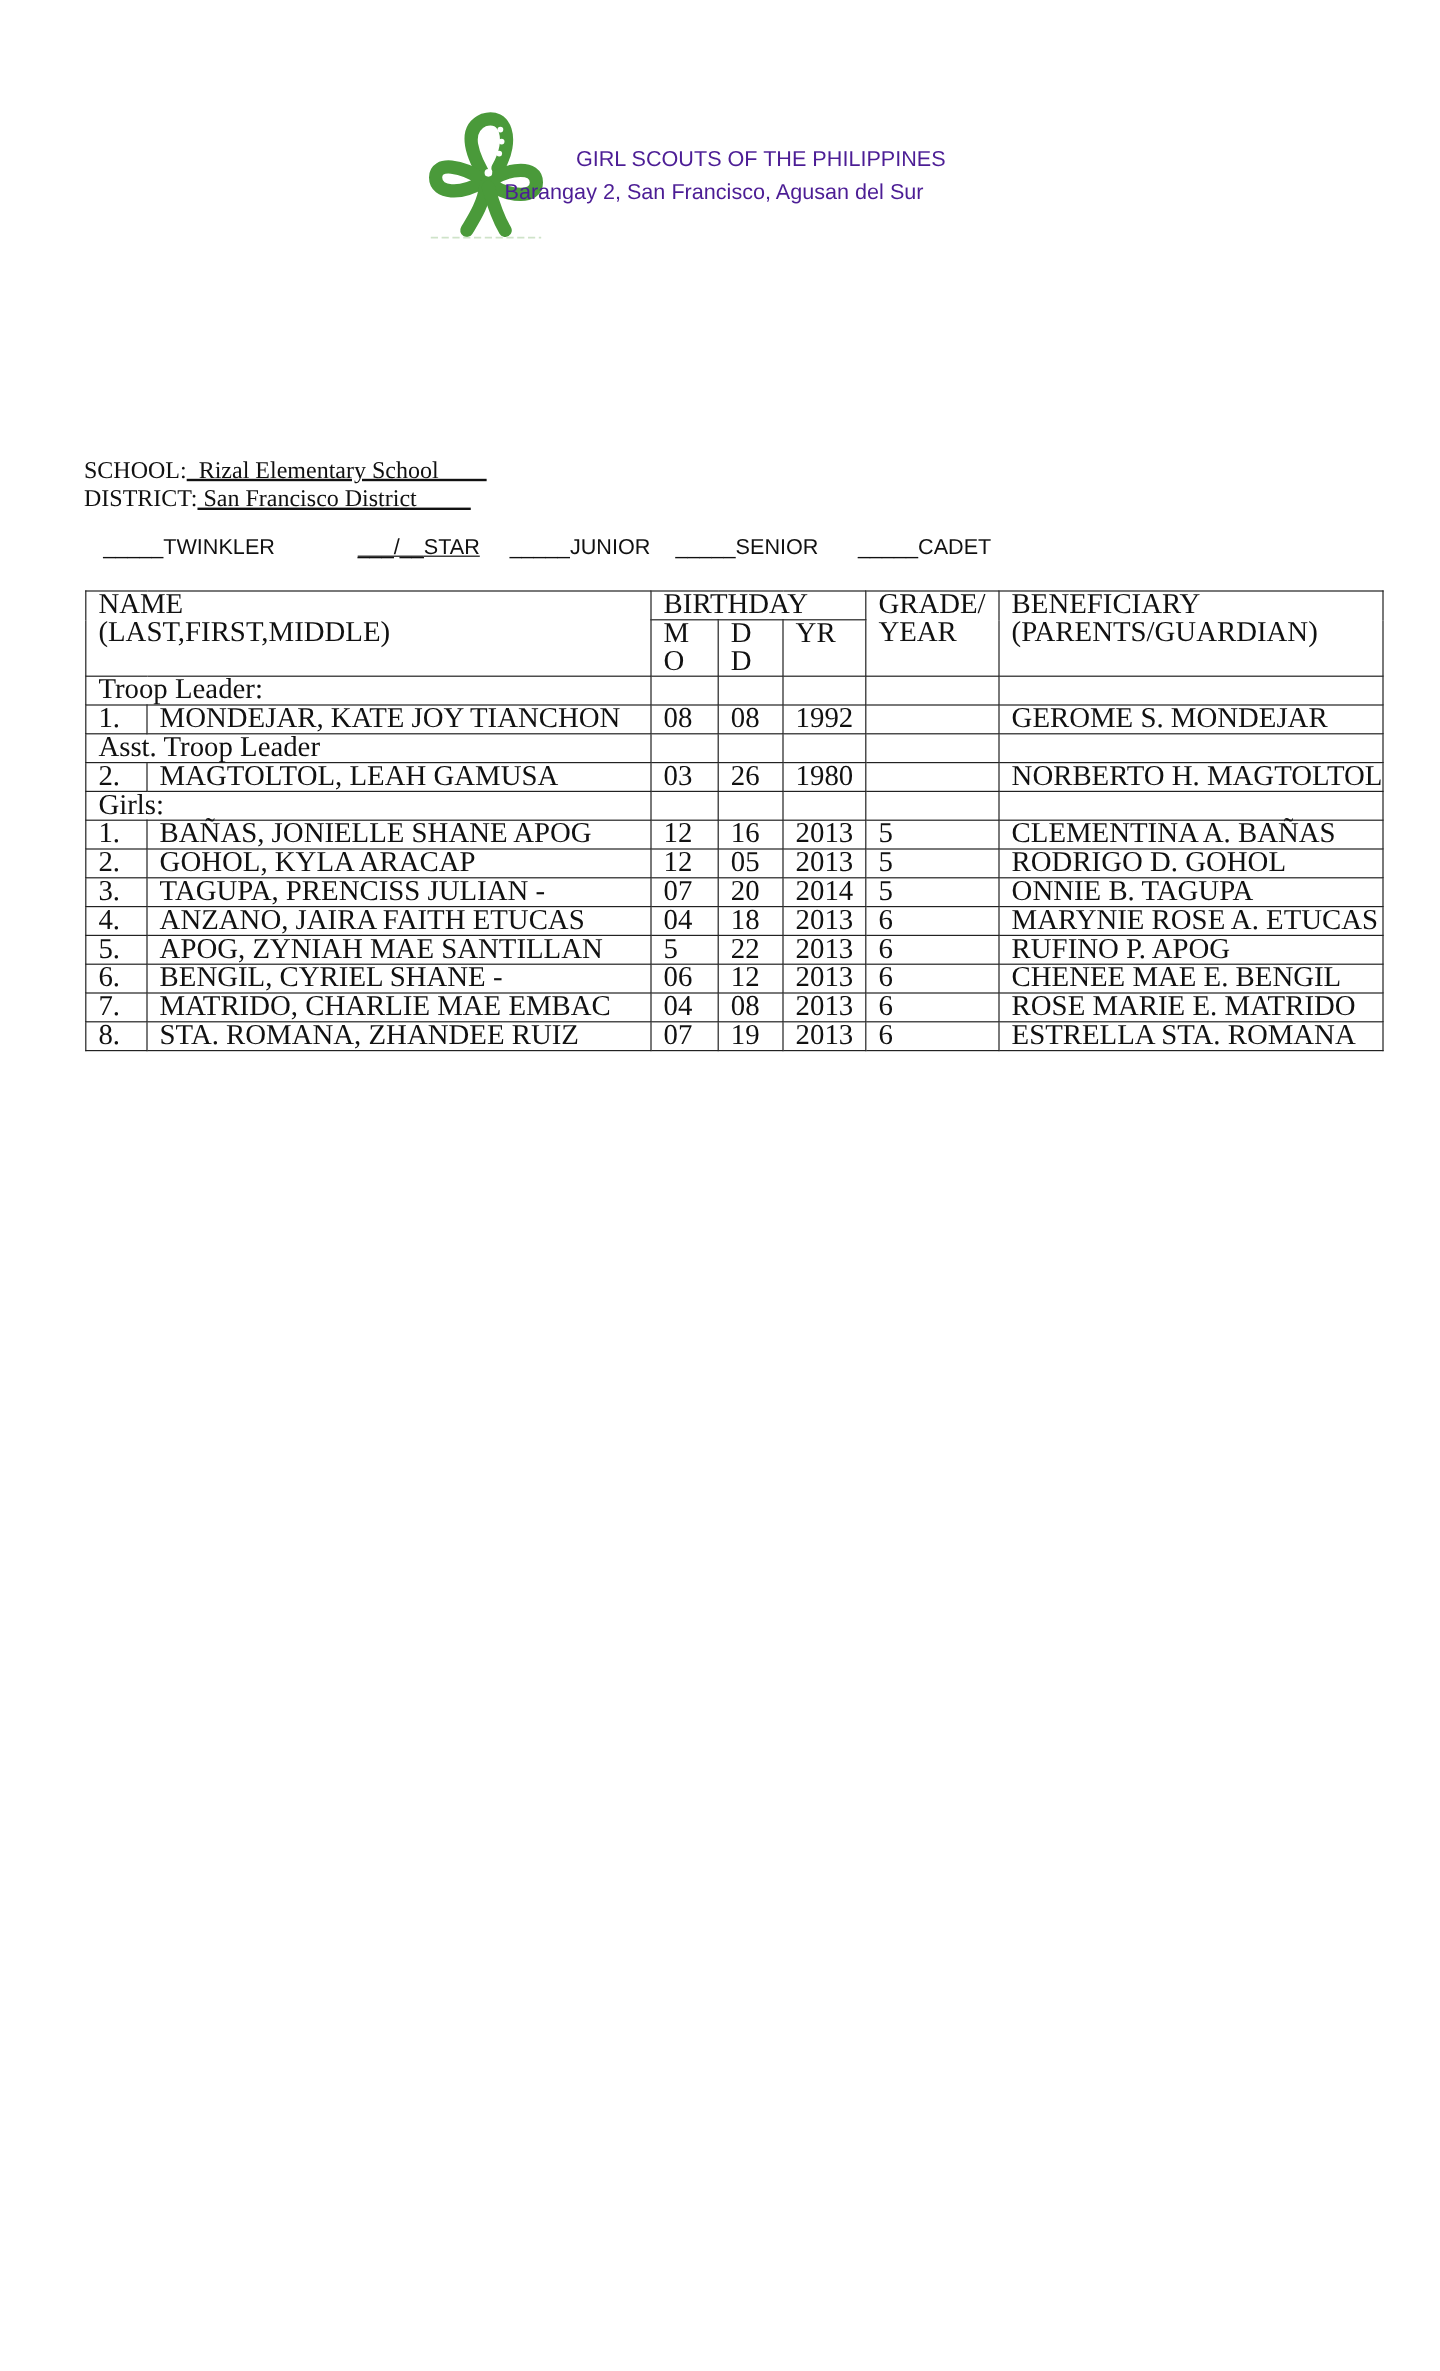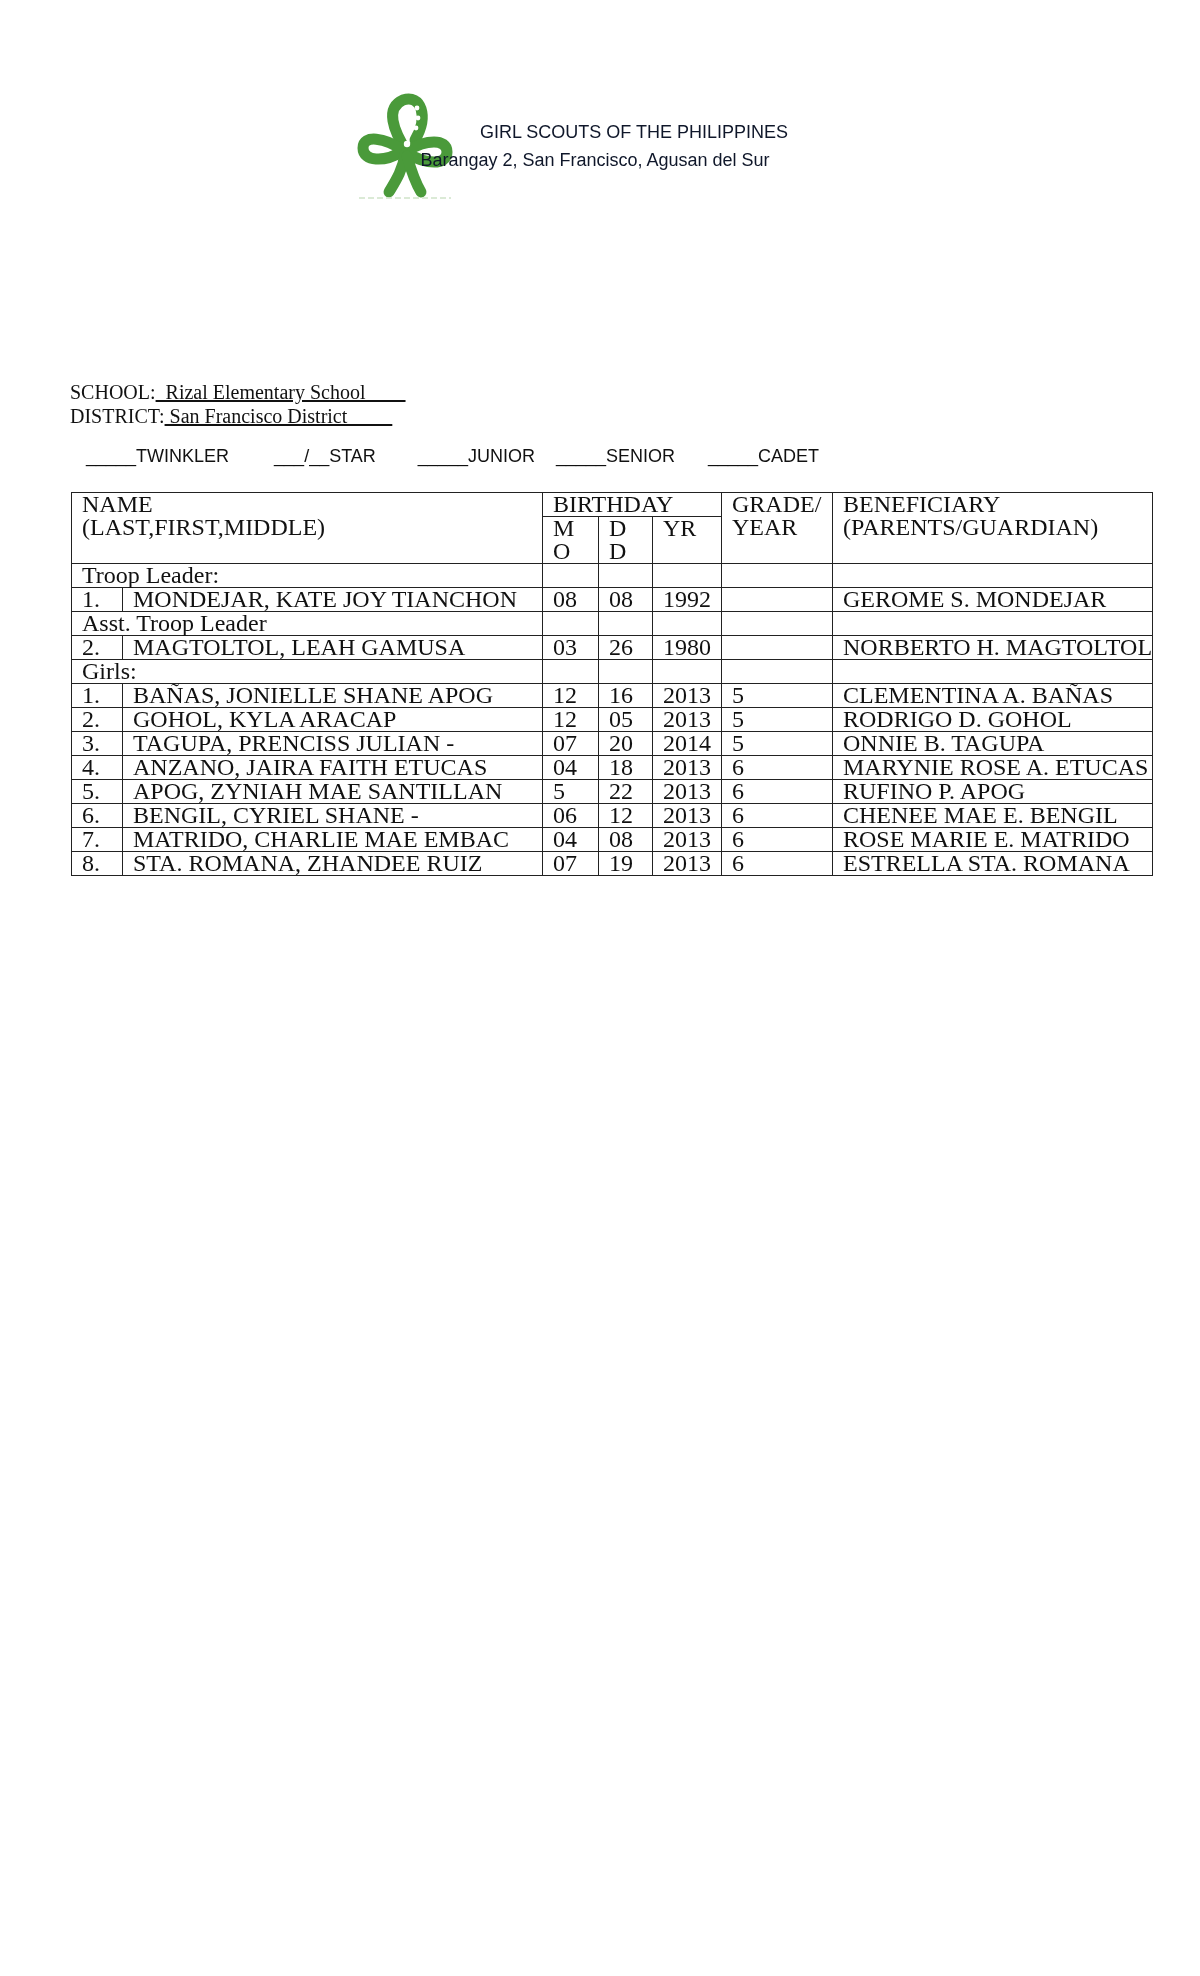--- a/index.html
+++ b/index.html
@@ -1,33 +1,33 @@
 <!DOCTYPE html>
 <html><head>
 <meta charset="utf-8">
 <style>
   html, body { margin: 0; padding: 0; background: #ffffff; }
   body { width: 1200px; height: 1976px; position: relative; overflow: hidden; color: #111; }
   .header { position: absolute; left: 355px; top: 90px; width: 480px; height: 140px; }
   .logo { position: absolute; left: 0; top: 0; width: 100px; height: 110px; }
-  .org-lines { position: absolute; left: 0; top: 28px; width: 480px; font-family: "Liberation Sans", "DejaVu Sans", sans-serif; font-size: 18px; line-height: 28px; text-align: center; color: #0f172a; }
+  .org-lines { position: absolute; left: 0; top: 28px; width: 480px; font-family: "Liberation Sans", "DejaVu Sans", sans-serif; font-size: 18px; line-height: 28px; text-align: center; color: #4c1d95; }
   .org-lines div { white-space: nowrap; }
   .org-lines .l1 { padding-left: 78px; }
   .org-lines .l2 { padding-left: 78px; }
   .org-lines .l3 { padding-left: 78px; }
   .org-lines .l4 { padding-left: 0; }
 
   .fields { position: absolute; left: 70px; top: 380px; font-family: "Liberation Serif", serif; font-size: 20px; line-height: 24px; }
   .field-line { white-space: nowrap; }
   .field-value { text-decoration: underline; }
 
   .levels { position: absolute; left: 86px; top: 446px; font-family: "Liberation Sans", sans-serif; font-size: 18px; white-space: nowrap; }
   .levels span.lv { display: inline-block; }
-  .lv1 { margin-right: 40px; }
-  .lv2 { margin-right: 37px; }
+  .lv1 { margin-right: 64px; }
+  .lv2 { margin-right: 20px; text-decoration: underline; }
   .lv3 { margin-right: 16px; }
   .lv4 { margin-right: 28px; }
 
   table.roster { position: absolute; left: 71px; top: 492px; border-collapse: collapse; font-family: "Liberation Serif", serif; font-size: 24px; }
   table.roster td, table.roster th { border: 1.5px solid #222; padding: 0 0 0 10px; font-weight: normal; vertical-align: top; line-height: 23px; height: 23px; text-align: left; white-space: nowrap; }
   th.center { text-align: center; padding: 0; }
   .c-num { width: 40px; }
   .c-name { width: 409px; }
   .c-mo { width: 45px; }
   .c-dd { width: 43px; }

